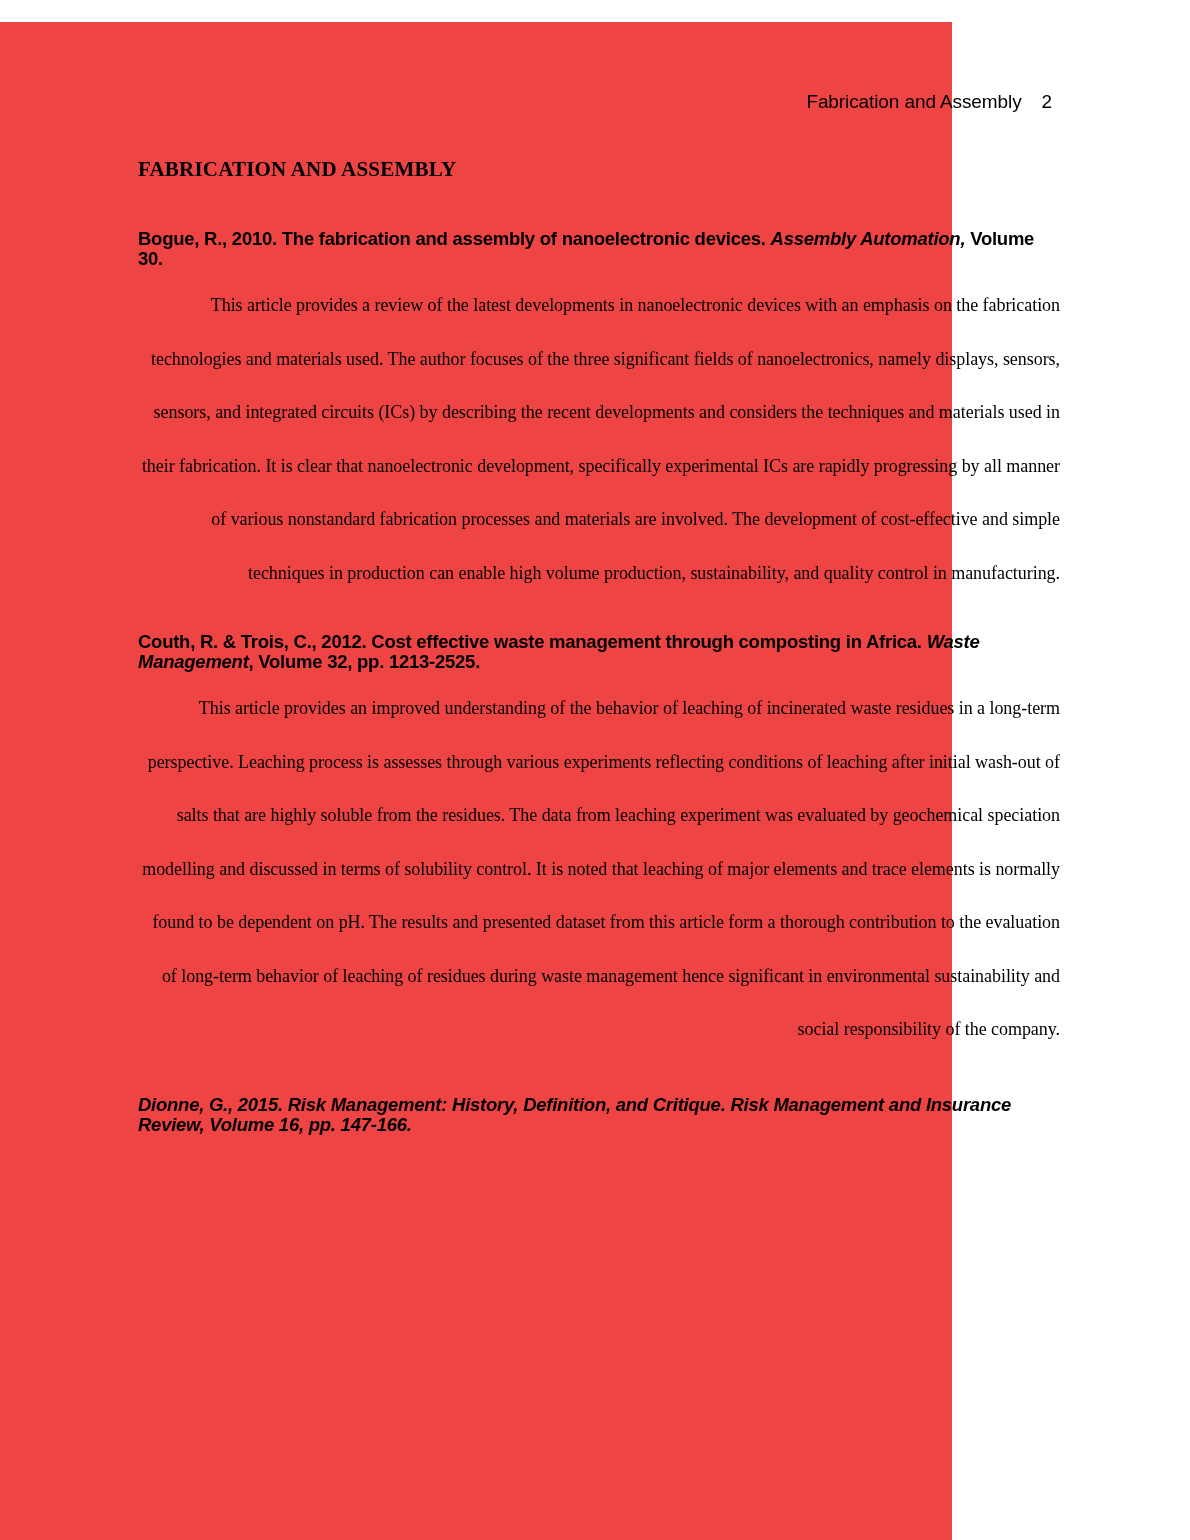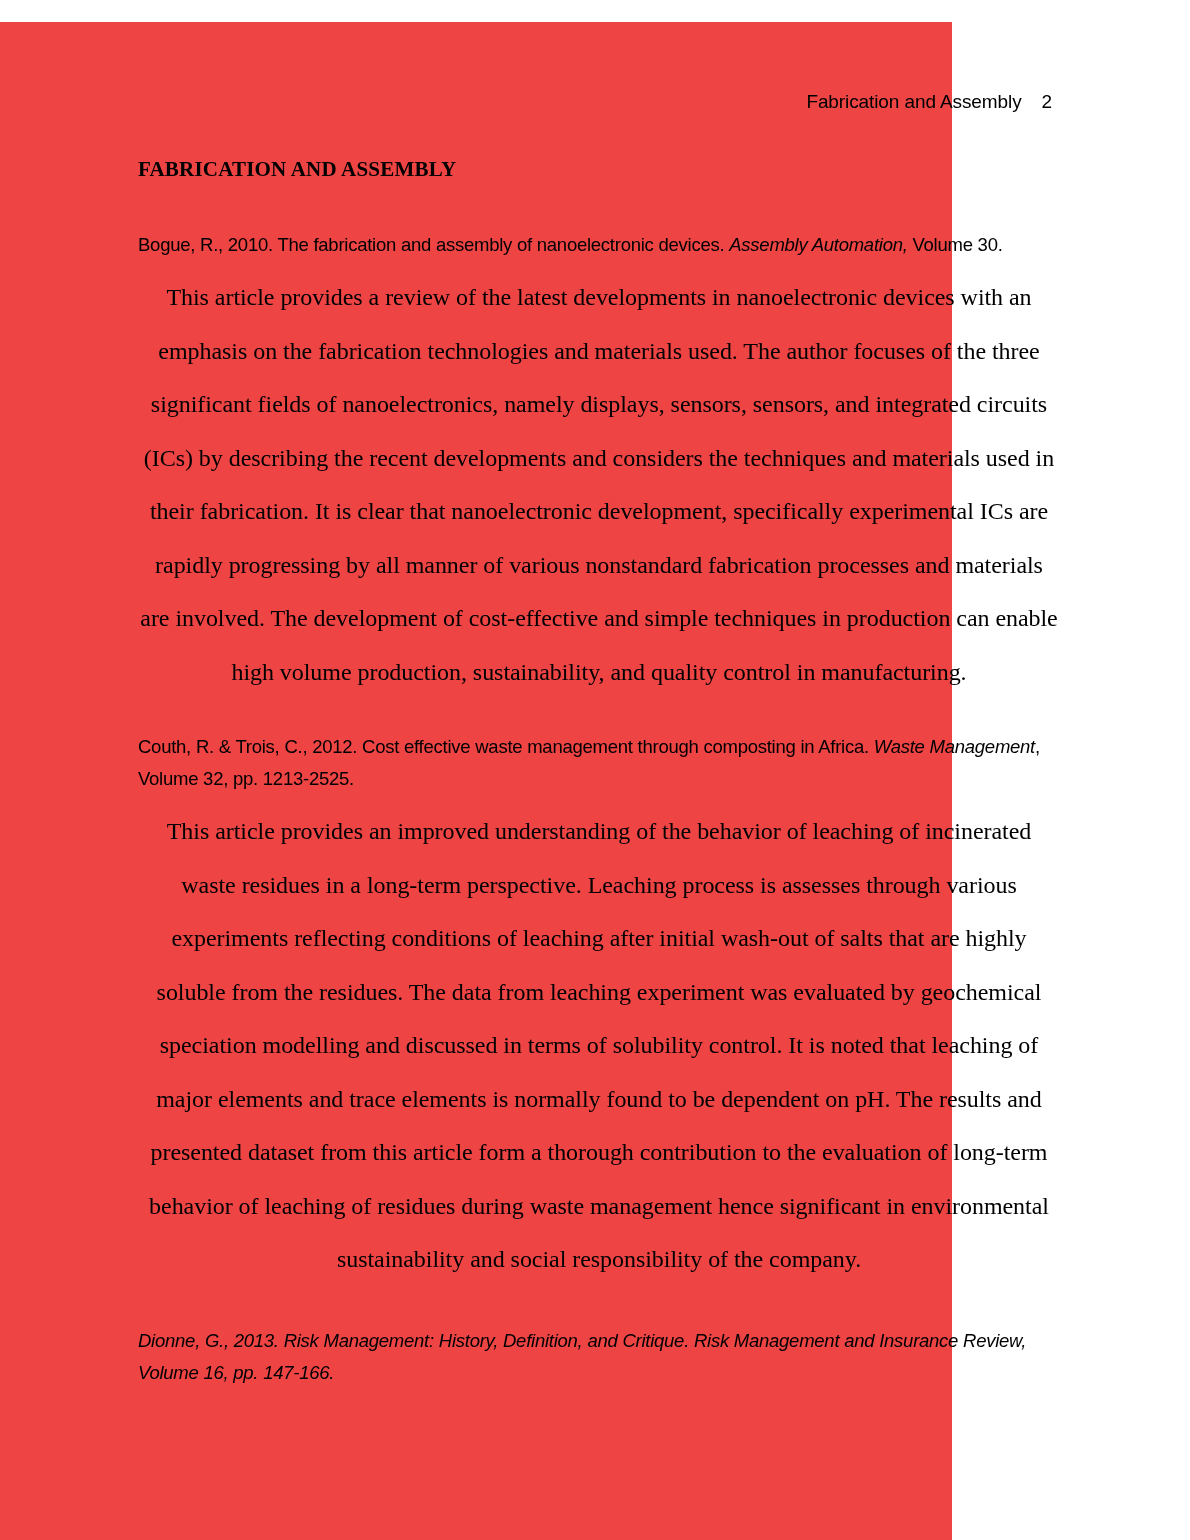--- a/index.html
+++ b/index.html
@@ -57,40 +57,40 @@
     font-weight: bold;
     font-size: 21px;
     line-height: 26px;
     letter-spacing: 0.2px;
     margin: 0 0 0 0;
   }
 
   
   .citation {
     font-family: "Liberation Sans", "DejaVu Sans", sans-serif;
-    font-weight: normal;
+    font-weight: bold;
     font-size: 18.5px;
-    line-height: 32px;
+    line-height: 20px;
     letter-spacing: -0.25px;
     text-align: left;
     margin: 0;
   }
   .citation .it {
     font-style: italic;
   }
   .citation.all-italic {
     font-style: italic;
   }
 
   
   .body-par {
     font-family: "Liberation Serif", "DejaVu Serif", serif;
-    font-size: 24px;
+    font-size: 18px;
     line-height: 53.5px;
-    text-align: center;
+    text-align: right;
     margin: 0;
     letter-spacing: -0.05px;
   }
 
   
   .sp-title-to-cite1 { height: 47px; }
   .sp-cite-to-par    { height: 10px; }
   .sp-par-to-cite2   { height: 32px; }
   .sp-par2-to-cite3  { height: 38px; }
 </style>
@@ -118,16 +118,16 @@
     <div class="sp-par-to-cite2"></div>
 
     <p class="citation"><span>Couth, R. &amp; Trois, C., 2012. Cost effective waste management through composting in Africa. </span><span class="it">Waste Management</span><span>, Volume 32, pp. 1213-2525.</span></p>
 
     <div class="sp-cite-to-par"></div>
 
     <p class="body-par">This article provides an improved understanding of the behavior of leaching of incinerated waste residues in a long-term perspective. Leaching process is assesses through various experiments reflecting conditions of leaching after initial wash-out of salts that are highly soluble from the residues. The data from leaching experiment was evaluated by geochemical speciation modelling and discussed in terms of solubility control. It is noted that leaching of major elements and trace elements is normally found to be dependent on pH. The results and presented dataset from this article form a thorough contribution to the evaluation of long-term behavior of leaching of residues during waste management hence significant in environmental sustainability and social responsibility of the company.</p>
 
     <div class="sp-par2-to-cite3"></div>
 
-    <p class="citation all-italic">Dionne, G., 2013. Risk Management: History, Definition, and Critique. Risk Management and Insurance Review, Volume 16, pp. 147-166.</p>
+    <p class="citation all-italic">Dionne, G., 2015. Risk Management: History, Definition, and Critique. Risk Management and Insurance Review, Volume 16, pp. 147-166.</p>
 
   </div>
 </div>
 
 </body></html>

